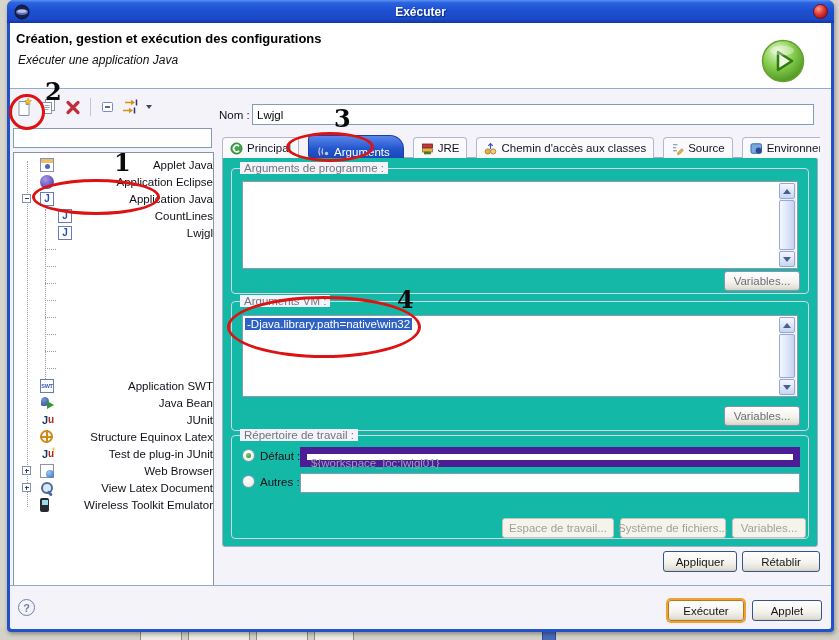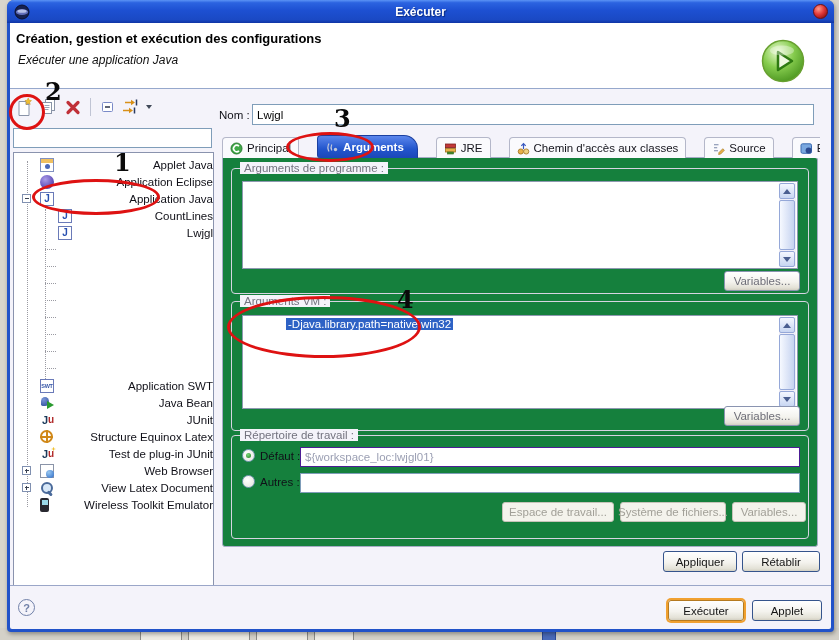--- a/index.html
+++ b/index.html
@@ -87,28 +87,28 @@
   .ic-phone { width:9px; height:14px; background:#282830; border-radius:2px; margin-right:9px; }
   .ic-phone::before { content:''; position:absolute; left:1.5px; top:2px; width:6px; height:5px; background:#9AD8E8; }
 
   
   .nom-label { position:absolute; left:209px; top:86px; color:#101018; }
   .nom-input { position:absolute; left:242px; top:81px; width:562px; height:21px; border:1px solid #7F9DB9;
                background:#fff; font:11.5px "Liberation Sans",sans-serif; padding:0 4px; }
 
   .tabs { position:absolute; left:212px; top:112px; width:598px; height:23px; display:flex; align-items:flex-end; z-index:2; overflow:hidden; }
   .tab { height:21px; display:flex; align-items:center; gap:4px; padding:0 7px; background:#FAFAFD;
-         border:1px solid #B4B7C9; border-bottom:none; border-radius:4px 4px 0 0; margin-right:18px;
+         border:1px solid #B4B7C9; border-bottom:none; border-radius:4px 4px 0 0; margin-right:9px;
          color:#14141C; white-space:nowrap; cursor:pointer; }
   .tab.sel { height:23px; background:linear-gradient(180deg,#5B86EC,#2255CC 60%,#1B47B8);
-             color:#fff; font-weight:bold; border:1px solid #1A3FA0; border-bottom:none;
-             border-radius:4px 14px 0 3px; padding:0 13px 0 8px; z-index:3; }
+             color:#fff; font-weight:normal; border:1px solid #1A3FA0; border-bottom:none;
+             border-radius:4px 14px 0 3px; padding:0 13px 0 8px; z-index:3;align-items:flex-end; }
   .tabicon { width:13px; height:13px; flex:none; }
 
-  .frame { position:absolute; left:212px; top:134px; width:596px; height:390px; background:#15803d;
+  .frame { position:absolute; left:212px; top:134px; width:596px; height:390px; background:#14b8a6;
            border:1px solid #A6ACC6; border-radius:0 3px 3px 3px; }
 
   .group { position:absolute; border:1px solid #D6D4E2; border-radius:4px; }
   .legend { position:absolute; left:8px; top:-7px; background:#F4F3FA; padding:0 4px; color:#73737F; white-space:nowrap; }
 
   .tarea { position:absolute; left:10px; right:10px; background:#fff; border:1px solid #8E98B0; }
   .sel-text { display:inline-block; margin:2px 0 0 2px; padding:0 2px; background:#2E62C5; color:#fff; }
 
   
   .vsb { position:absolute; top:1px; bottom:1px; right:1px; width:17px; background:#F0EFF8; }
@@ -119,30 +119,30 @@
   .sb-tri-dn { width:0; height:0; border-left:4px solid transparent; border-right:4px solid transparent; border-top:5px solid #4A5E90; }
   .sb-thumb { position:absolute; left:0; top:17px; bottom:17px; width:16px; border:1px solid #95A8D8; border-radius:2px;
               background:linear-gradient(90deg,#F6F9FF,#C6D3F0); }
 
   
   .btn { position:absolute; height:20px; border:1px solid #35548C; border-radius:3px; color:#141414;
          background:linear-gradient(180deg,#FFFFFF 0%,#F4F3EE 55%,#E3E1D6 88%,#D2CFC2 100%);
          display:flex; align-items:center; justify-content:center; cursor:pointer;
          font:11.5px "Liberation Sans",sans-serif; white-space:nowrap; }
   .btn.dim { color:#6E6E78; border-color:#8A94B0; }
-  .btn.disabled { color:#A2A098; border-color:#C6C3B8; background:#F4F3EC; cursor:default; }
+  .btn.disabled { color:#A2A098; border-color:#C6C3B8; background:#F4F3EC; cursor:default;margin-top:16px; }
   .btn.default { box-shadow:0 0 0 2px #F0A030; border-color:#B57A20; }
 
   
   .radio { position:absolute; width:13px; height:13px; border-radius:50%; border:1px solid #7F9DB9;
            background:radial-gradient(circle at 40% 35%,#FFFFFF,#E4E4DC); }
   .radio.on::after { content:''; position:absolute; left:3px; top:3px; width:5px; height:5px; border-radius:50%;
                      background:radial-gradient(circle at 40% 35%,#7AD87A,#1E7A1E); }
   .wfield { position:absolute; height:20px; background:#fff; font:11.5px "Liberation Sans",sans-serif; padding:0 4px; }
-  .wfield.dim { border:1px solid #4c1d95; color:#9CA0B4; }
+  .wfield.dim { border:7px solid #4c1d95; color:#9CA0B4; }
   .wfield.live { border:1px solid #7F9DB9; color:#111; }
   .flabel { position:absolute; color:#101018; }
 
   .foot-line { position:absolute; left:0; top:562px; width:821px; border-top:1px solid #9AA6C8; }
   .help { position:absolute; left:8px; top:576px; width:17px; height:17px; border-radius:50%; border:1px solid #7080A8;
           color:#7080A8; font-weight:bold; font-size:11px; display:flex; align-items:center; justify-content:center; cursor:pointer; }
 
   
   .ell { position:absolute; border:3px solid #DE1212; border-radius:50%; z-index:49; pointer-events:none; }
   .num { position:absolute; font-family:"DejaVu Serif",serif; font-weight:bold; font-size:24px; color:#0A0A0A;
@@ -382,21 +382,21 @@
               <span class="sb-btn sb-dn">
                   <span class="sb-tri-dn"></span>
                 </span>
             </div>
           </div>
           <div class="btn dim" style="right:8px;top:102px;width:76px;">Variables...</div>
         </div>
 
         <div class="group" style="left:8px;top:143px;width:578px;height:130px;">
           <span class="legend">Arguments VM :</span>
-          <div class="tarea" style="top:13px;height:94px;padding-left:41px;">
+          <div class="tarea" style="top:13px;height:82px;">
             <span class="sel-text">-Djava.library.path=native\win32</span>
             <div class="vsb">
               <span class="sb-btn sb-up">
                   <span class="sb-tri-up"></span>
                 </span>
               <span class="sb-thumb"></span>
               <span class="sb-btn sb-dn">
                   <span class="sb-tri-dn"></span>
                 </span>
             </div>

